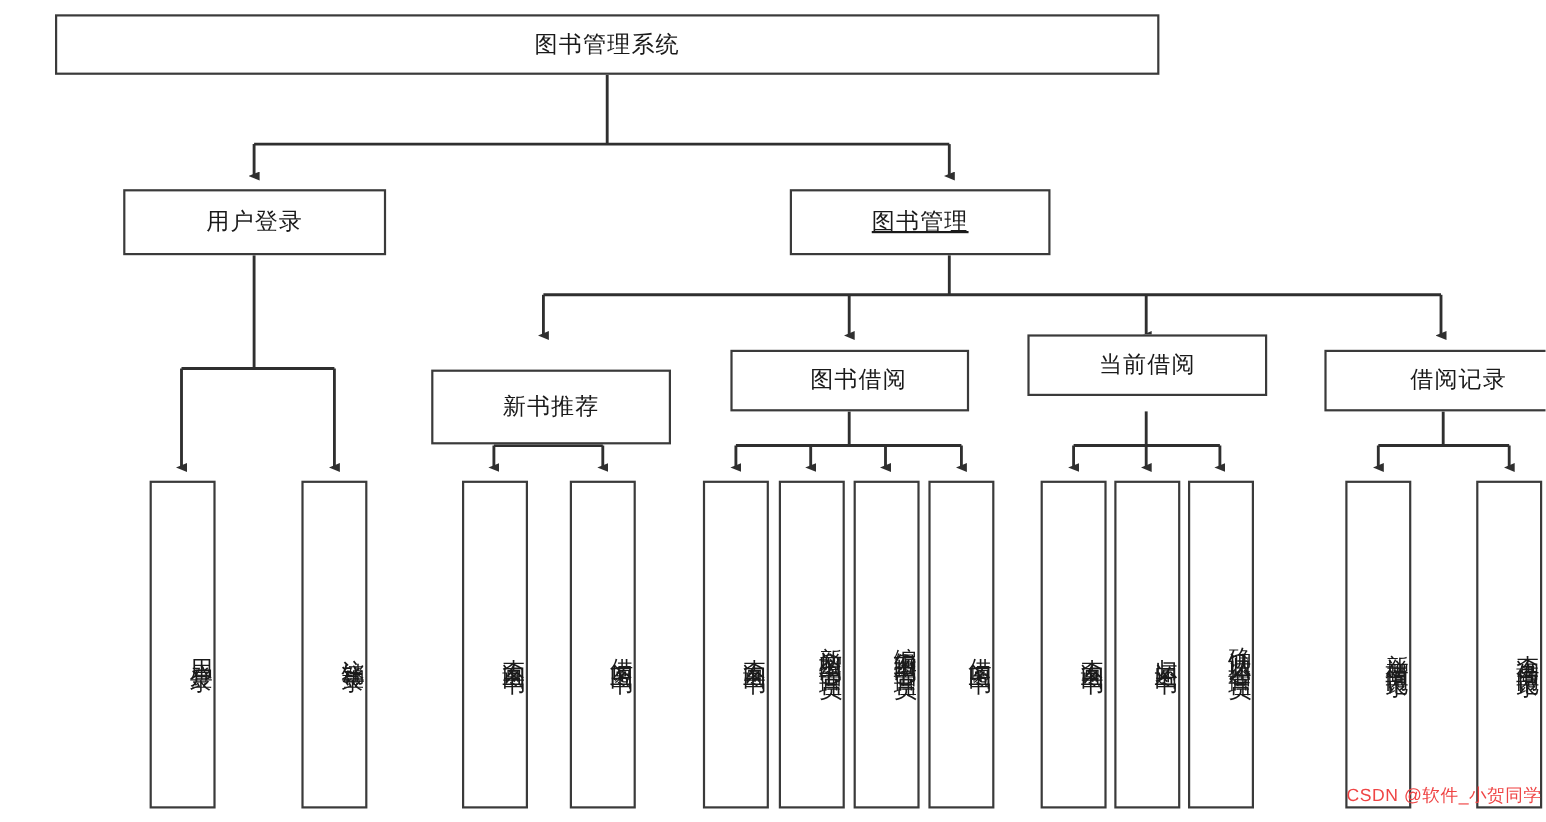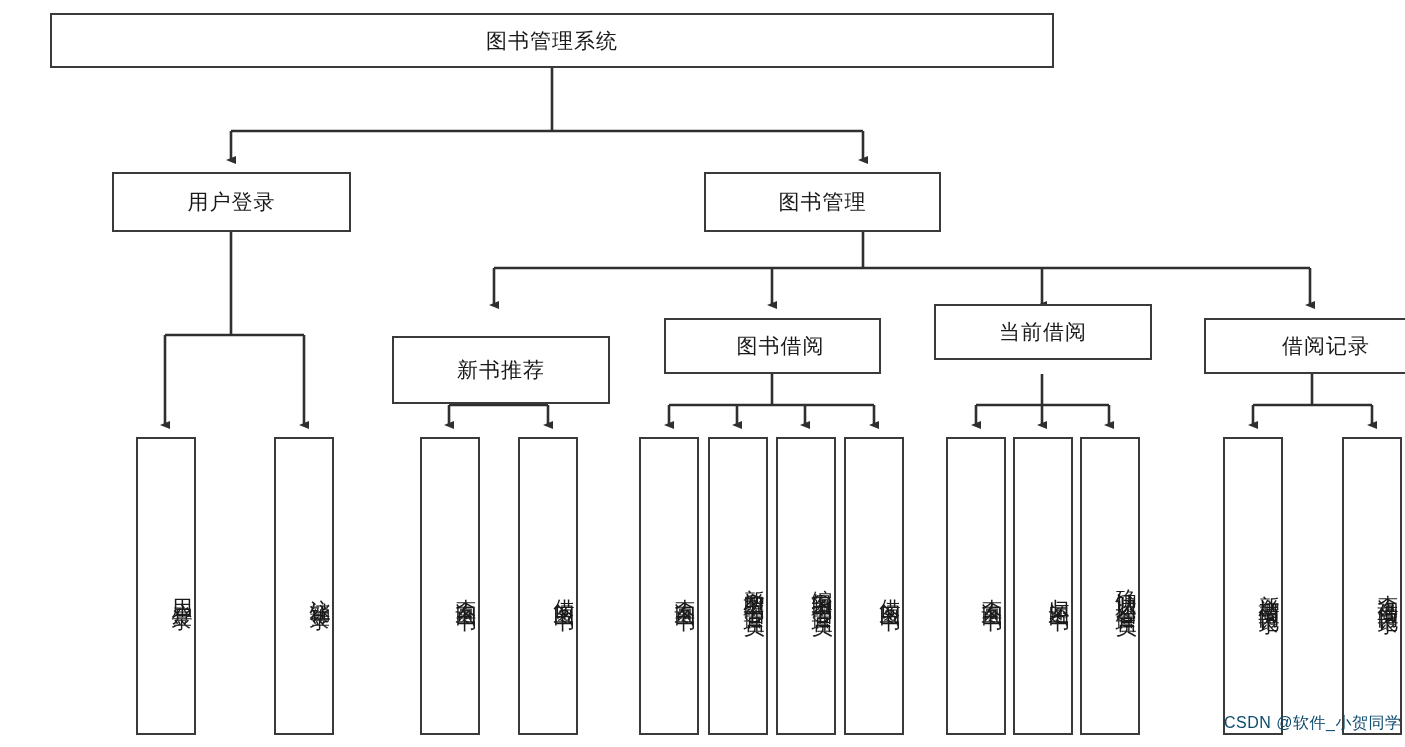--- a/index.html
+++ b/index.html
@@ -56,21 +56,21 @@
   .node.vert > span {
     display: block;
     writing-mode: vertical-rl;
     text-orientation: upright;
   }
   #watermark {
     position: absolute;
     left: 1192px;
     top: 713px;
     font-size: 16px;
-    color: #0c4a6e;
+    color: #ef4444;
     white-space: nowrap;
     z-index: 5;
     letter-spacing: 0.5px;
   }
 </style>
 </head>
 <body>
 
 <div id="canvas">
 
@@ -124,21 +124,21 @@
     </g>
   </svg>
 
   <div class="node horiz" style="left:18px; top:13px; width:1004px; height:55px;">
     <span>图书管理系统</span>
   </div>
 
   <div class="node horiz" style="left:80px; top:172px; width:239px; height:60px;">
     <span>用户登录</span>
   </div>
-  <div class="node horiz" style="left:672px; top:172px; width:237px; height:60px;">
+  <div class="node horiz" style="left:686px; top:172px; width:237px; height:60px;text-decoration:underline;">
     <span>图书管理</span>
   </div>
 
   <div class="node horiz" style="left:360px; top:336px; width:218px; height:68px;">
     <span>新书推荐</span>
   </div>
   <div class="node horiz" style="left:632px; top:318px; width:217px; height:56px;padding-left:16px;">
     <span>图书借阅</span>
   </div>
   <div class="node horiz" style="left:902px; top:304px; width:218px; height:56px;">

